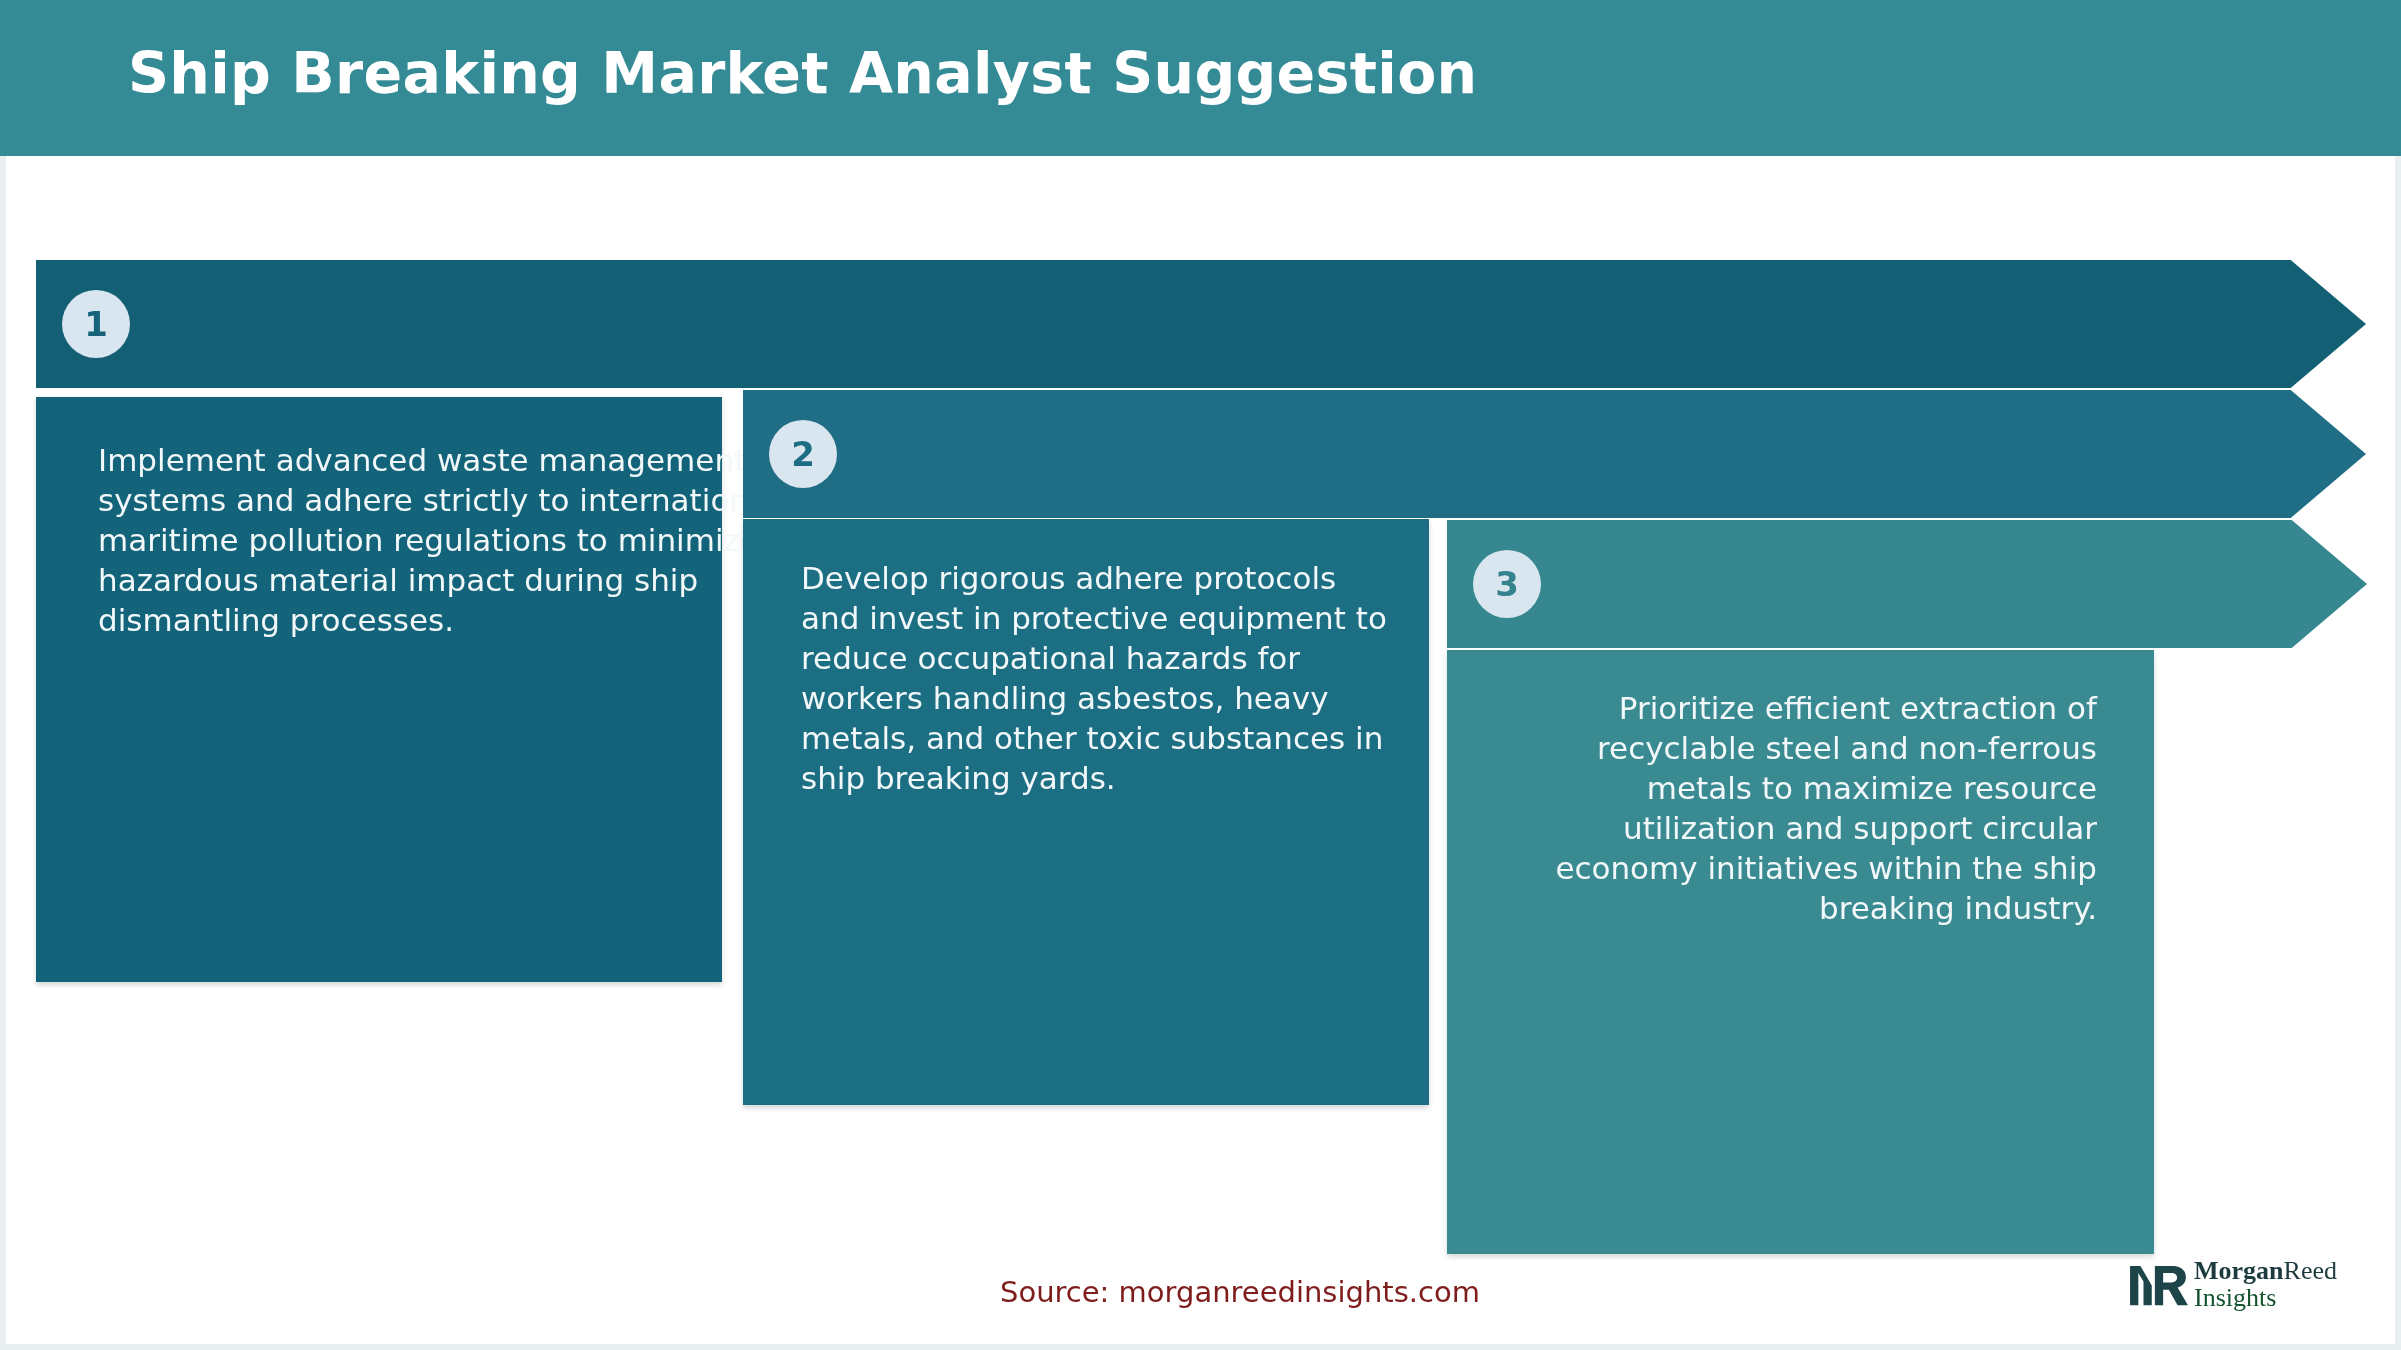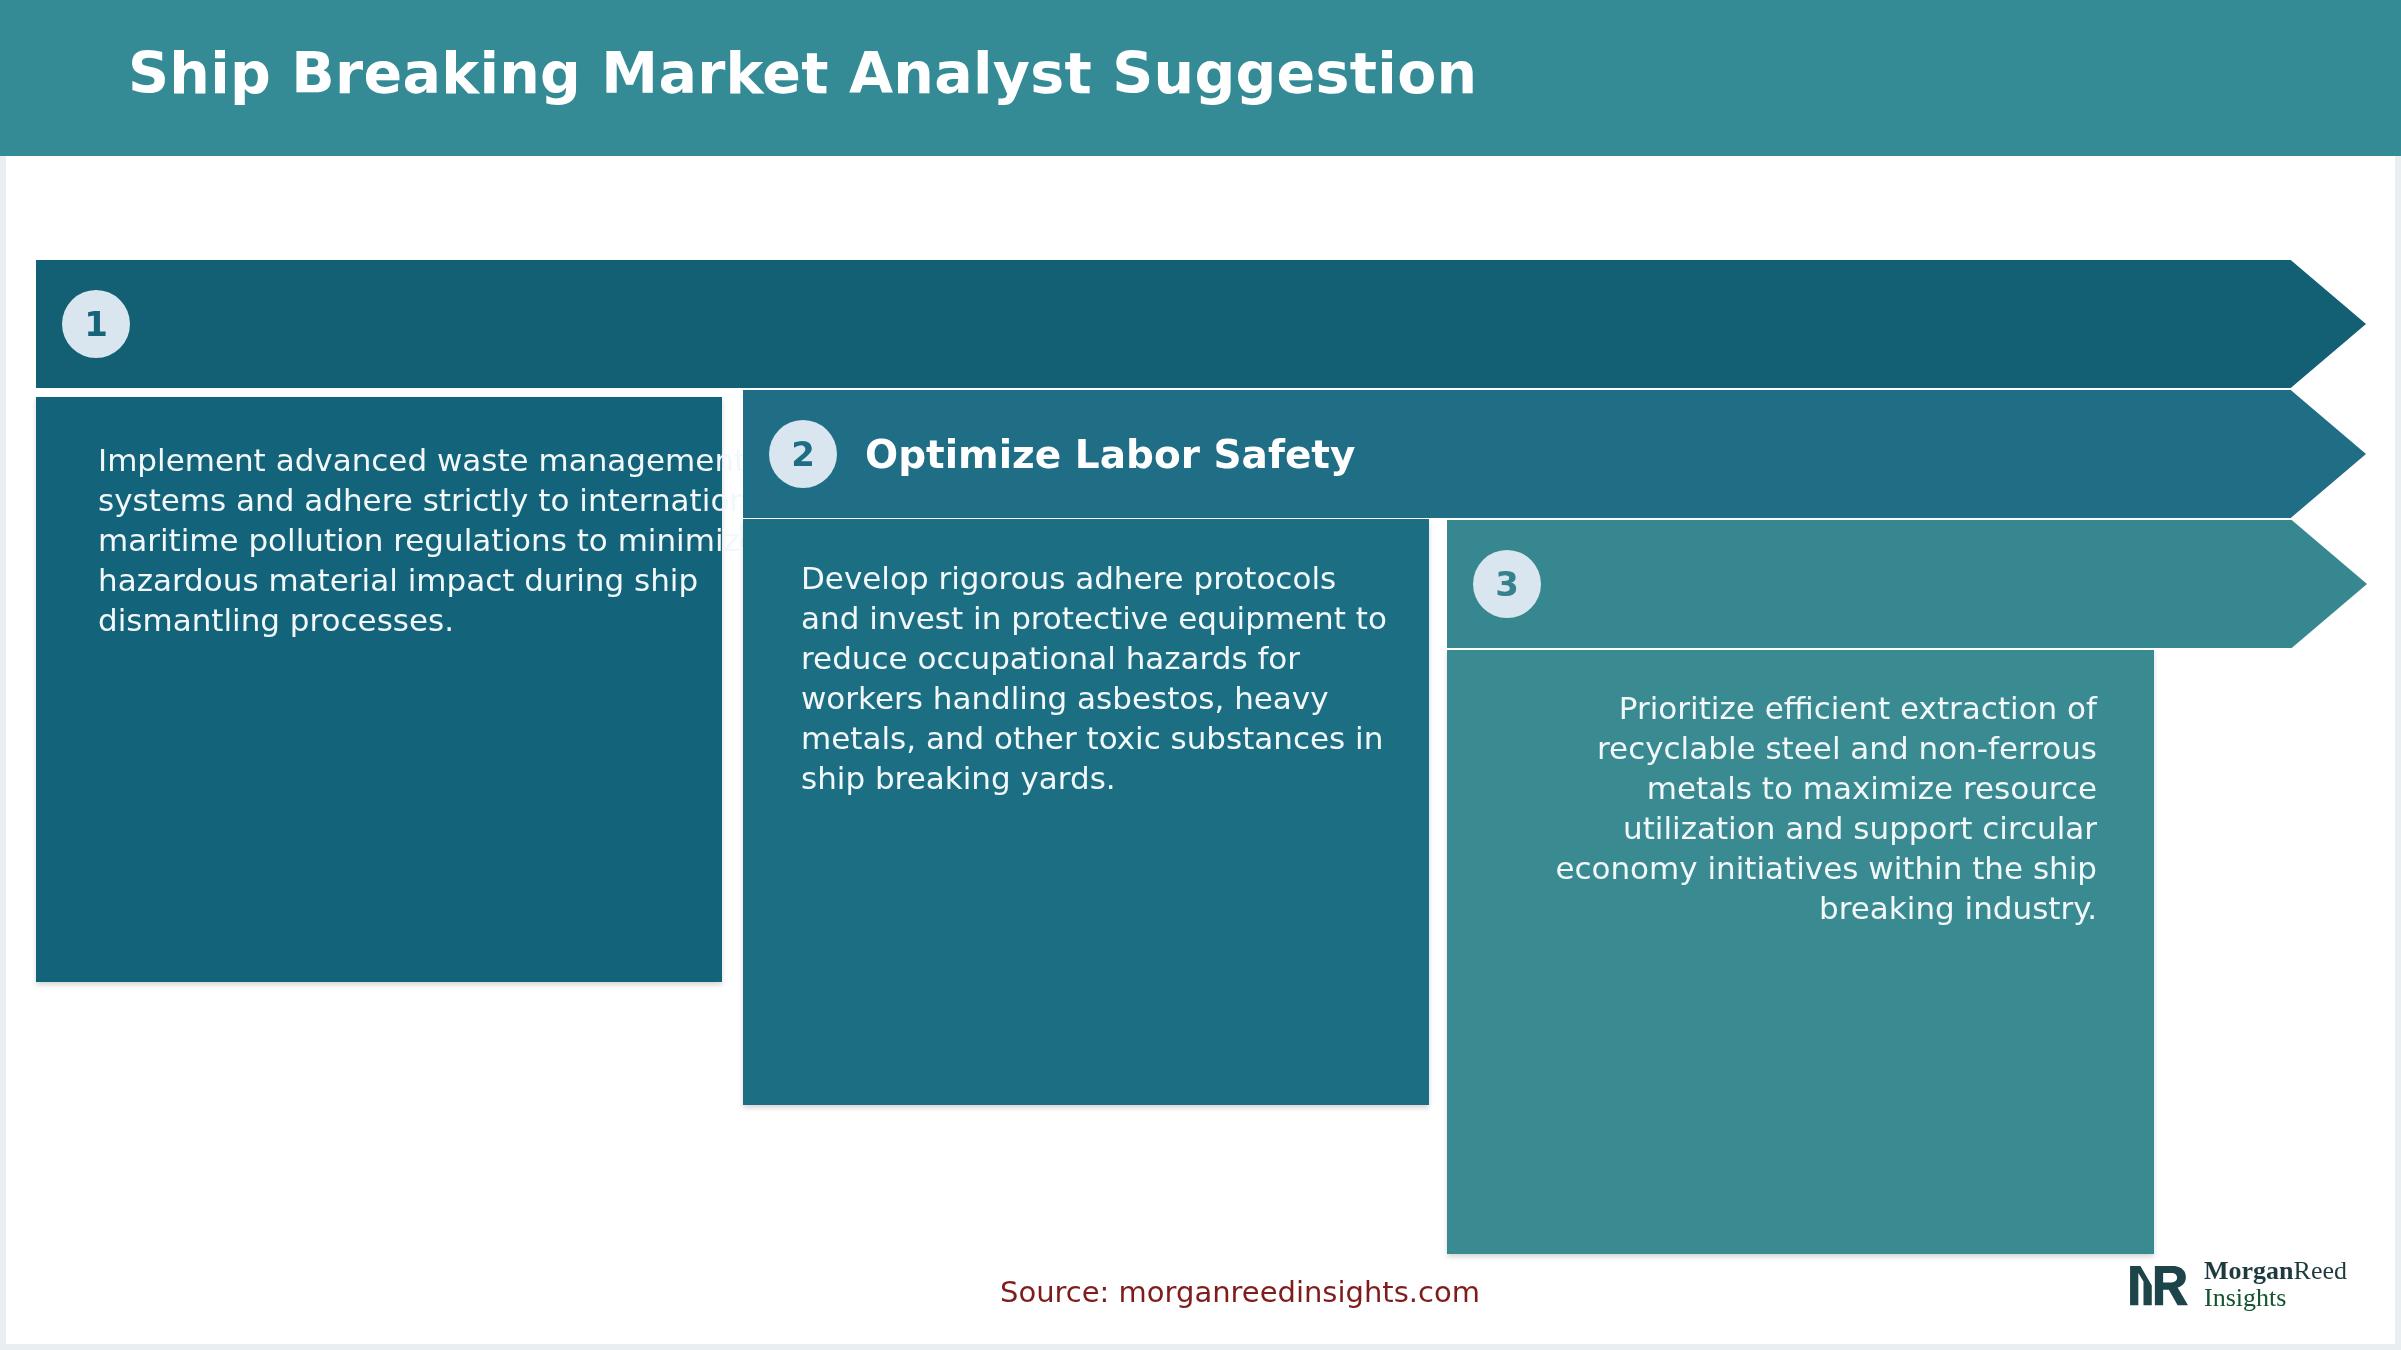--- a/index.html
+++ b/index.html
@@ -81,21 +81,21 @@
 
   
   .source{
     position:absolute;left:1000px;top:1275px;
     font-size:29px;color:#7f1d1d;
     font-family:"DejaVu Sans", sans-serif;
     white-space:nowrap;
   }
   .logo{
     position:absolute;left:2128px;top:1258px;
-    display:flex;align-items:center;gap:14px;
+    display:flex;align-items:center;gap:4px;
   }
   .logo-mark{width:62px;height:46px;flex:0 0 auto;}
   .logo-txt{line-height:1.02;}
   .logo-l1{font-size:26px;font-family:"Liberation Serif", serif;color:#1d3b3f;}
   .logo-l1 b{font-weight:bold;}
   .logo-l1 span.reed{font-weight:normal;}
   .logo-l2{font-size:26px;font-family:"Liberation Serif", serif;color:#14532d;}
 </style>
 </head>
 <body>
@@ -120,21 +120,20 @@
 </div>
 
 <div class="step" style="left:743px;top:390px;">
   <div class="bar">
     <svg width="1640" height="128" viewBox="0 0 1640 128">
       <path d="M0 0 H1503 V-38 L1623 64 L1503 166 V128 H0 Z" fill="#206e85"></path>
     </svg>
   </div>
   <div class="bar-label" style="left:26px;height:128px;">
     <div class="numcircle num2">2</div>
-    <div class="bar-title">Optimize Labor Safety</div>
   </div>
   <div class="body-box" style="left:0px;top:129px;width:686px;height:586px;background:#1c6e83;"></div>
   <div class="body-text" style="left:58px;top:168px;width:592px;">Develop rigorous adhere protocols and invest in protective equipment to reduce occupational hazards for workers handling asbestos, heavy metals, and other toxic substances in ship breaking yards.</div>
 </div>
 
 <div class="step" style="left:1447px;top:520px;">
   <div class="bar">
     <svg width="940" height="128" viewBox="0 0 940 128">
       <path d="M0 0 H800 V-38 L920 64 L800 166 V128 H0 Z" fill="#368790"></path>
     </svg>

